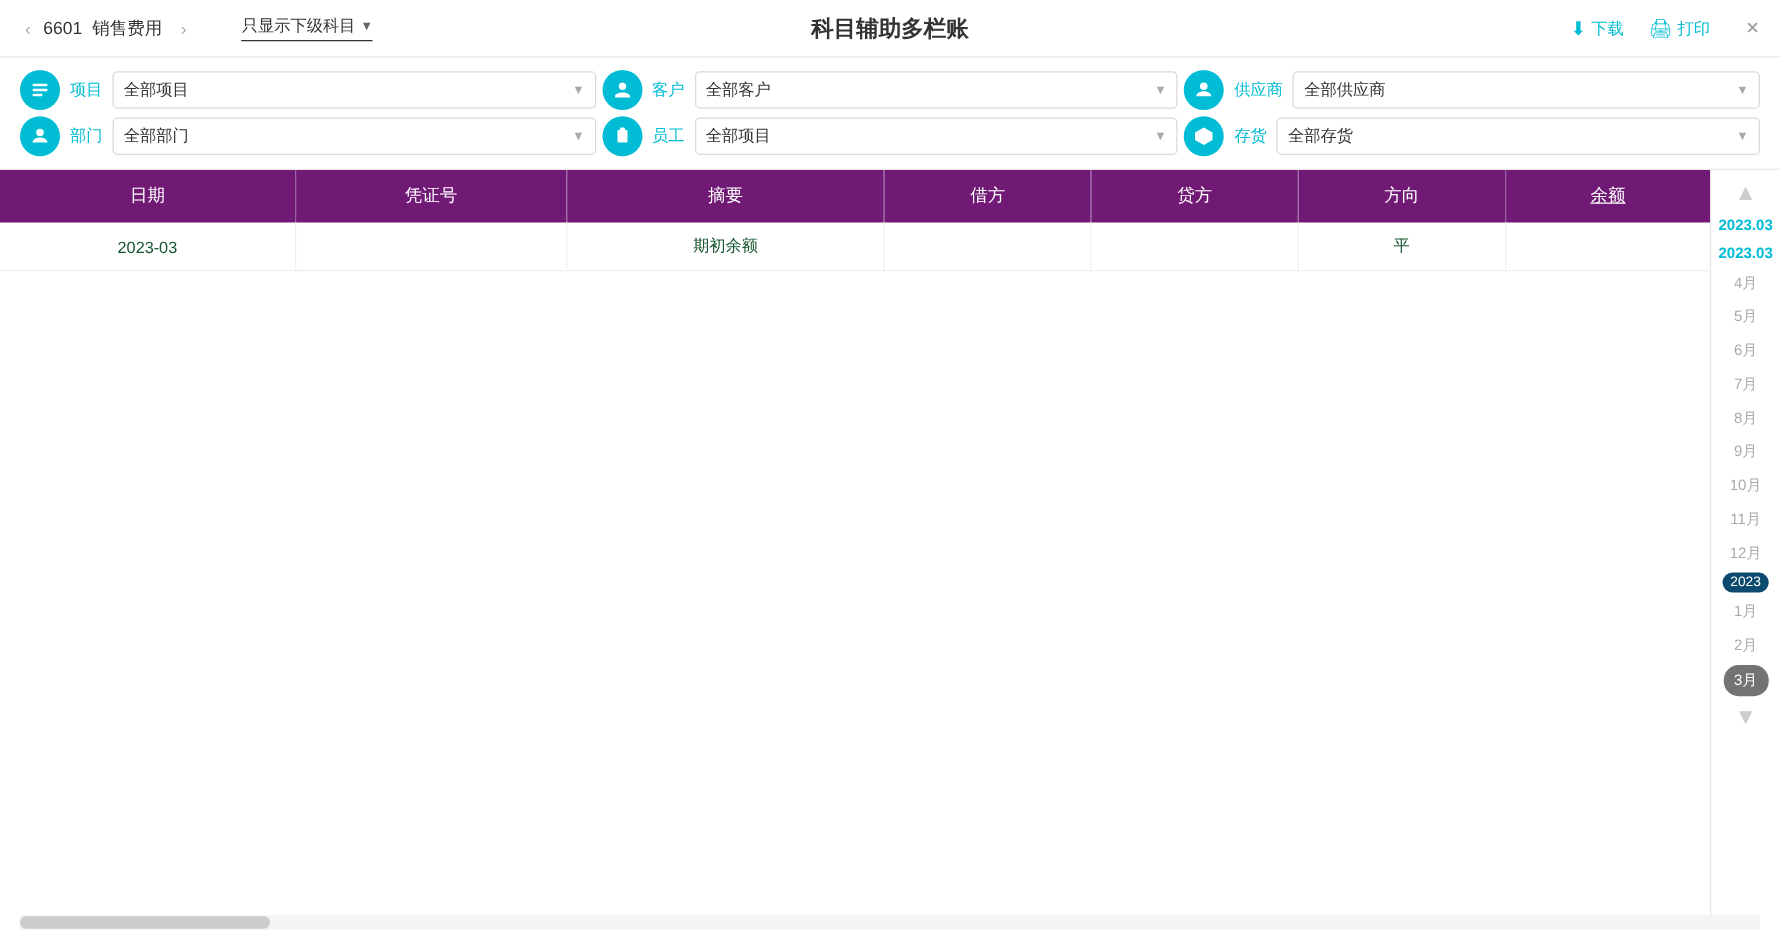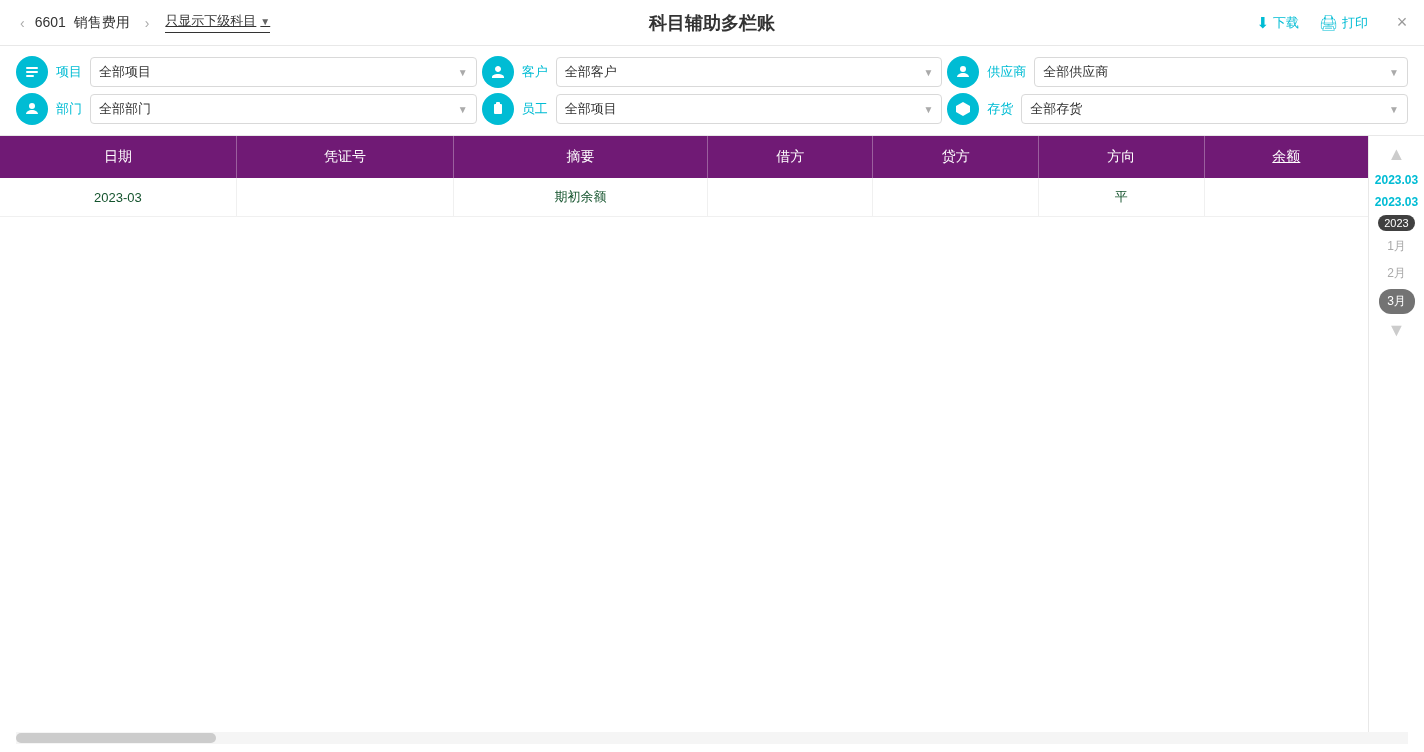--- a/index.html
+++ b/index.html
@@ -230,21 +230,21 @@
     }
     .timeline-item.active-month {
       background: #737373;
       color: #fff;
       border-radius: 12px;
       width: 36px;
       margin: 2px auto;
       padding: 4px 6px;
     }
     .timeline-item.year-badge-2023 {
-      background: #404040;
+      background: #0c4a6e;
       color: #fff;
       border-radius: 8px;
       padding: 2px 6px;
       font-size: 11px;
       width: auto;
       margin: 2px auto;
     }
     .timeline-arrow {
       color: #ccc;
       font-size: 18px;
@@ -269,21 +269,21 @@
 
   <div class="top-bar">
     <div class="account-nav">
       <span class="nav-arrow">‹</span>
       <span class="account-label">
         <span>6601</span>
         <span style="margin-left:4px;">销售费用</span>
       </span>
       <span class="nav-arrow">›</span>
     </div>
-    <div class="show-sub-dropdown" style="margin-left:12px;text-decoration:underline;">
+    <div class="show-sub-dropdown" style="margin-left:40px;">
       <span>只显示下级科目</span>
       <span class="arrow-down">▼</span>
     </div>
     <div class="page-title">科目辅助多栏账</div>
     <div class="toolbar-right">
       <div class="toolbar-btn">
         <span class="icon">⬇</span>
         <span>下载</span>
       </div>
       <div class="toolbar-btn">
@@ -400,20 +400,31 @@
               <td></td>
             </tr>
           </tbody>
       </table>
     </div>
 
     <div class="timeline-sidebar">
       <div class="timeline-arrow">▲</div>
       <div class="timeline-header">2023.03</div>
       <div class="timeline-header">2023.03</div>
+      <div id="timeline-months-before">
+          <div class="timeline-item">4月</div>
+          <div class="timeline-item">5月</div>
+          <div class="timeline-item">6月</div>
+          <div class="timeline-item">7月</div>
+          <div class="timeline-item">8月</div>
+          <div class="timeline-item">9月</div>
+          <div class="timeline-item">10月</div>
+          <div class="timeline-item">11月</div>
+          <div class="timeline-item">12月</div>
+        </div>
       <div id="timeline-year-badge">
           <div class="timeline-item year-badge-2023">2023</div>
         </div>
       <div id="timeline-months-after">
           <div class="timeline-item">1月</div>
           <div class="timeline-item">2月</div>
           <div class="timeline-item active-month">3月</div>
         </div>
       <div class="timeline-arrow">▼</div>
     </div>

